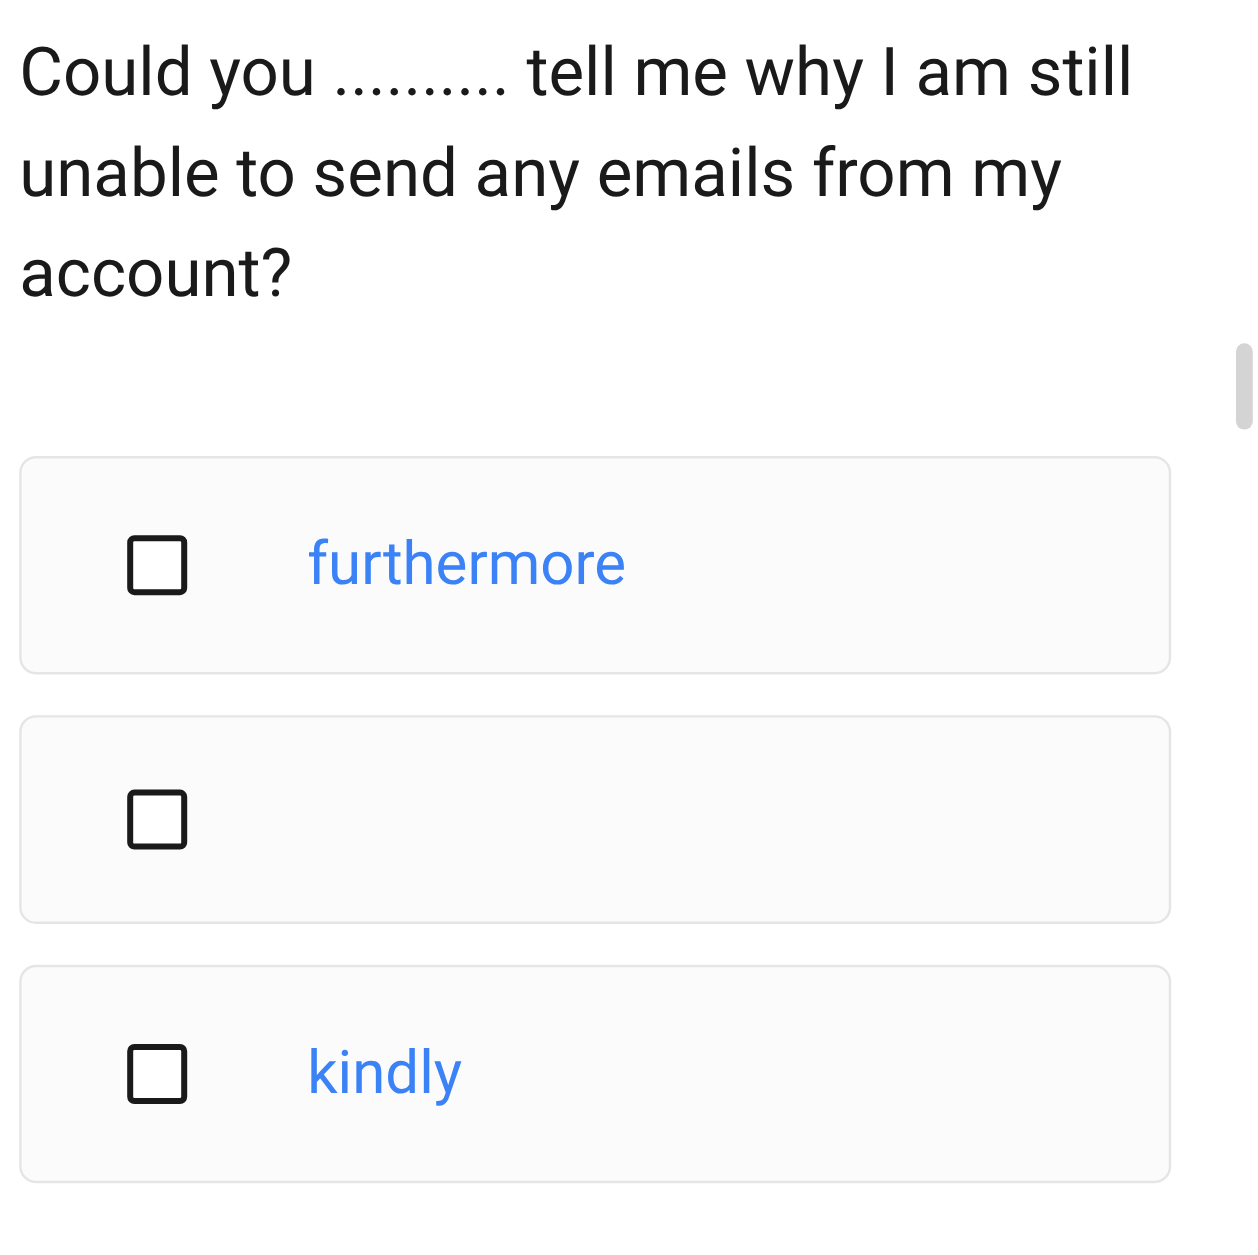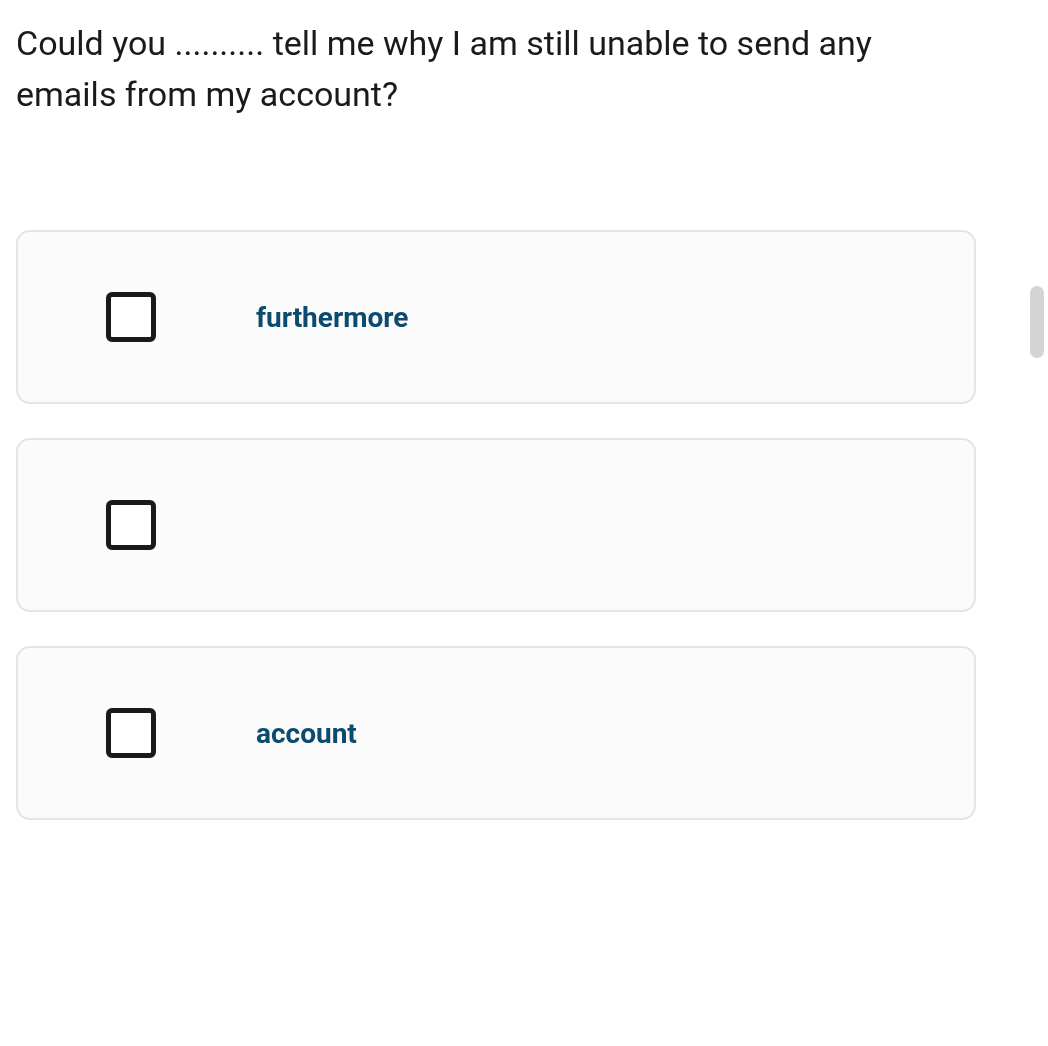--- a/index.html
+++ b/index.html
@@ -12,21 +12,21 @@
       background: #ffffff;
       width: 1048px;
       height: 1046px;
       position: relative;
       padding: 18px 16px 0 16px;
     }
     .content-wrap {
       width: 960px;
     }
     .question-text {
-      font-size: 34px;
+      font-size: 56px;
       line-height: 1.5;
       color: #1a1a1a;
       font-weight: 400;
       margin-bottom: 110px;
     }
     .options-list {
       display: flex;
       flex-direction: column;
       gap: 34px;
     }
@@ -42,23 +42,23 @@
     .checkbox {
       width: 50px;
       height: 50px;
       border: 5px solid #1a1a1a;
       border-radius: 6px;
       background: #ffffff;
       flex-shrink: 0;
       margin-right: 100px;
     }
     .option-label {
-      font-size: 28px;
-      color: #0c4a6e;
-      font-weight: 700;
+      font-size: 50px;
+      color: #3b82f6;
+      font-weight: 400;
     }
     .scrollbar-thumb {
       position: absolute;
       right: 4px;
       top: 286px;
       width: 14px;
       height: 72px;
       background: #d4d4d4;
       border-radius: 8px;
     }
@@ -72,18 +72,18 @@
   <div class="options-list">
     <div class="option-card">
       <div class="checkbox"></div>
       <div class="option-label">furthermore</div>
     </div>
     <div class="option-card">
       <div class="checkbox"></div>
     </div>
     <div class="option-card">
       <div class="checkbox"></div>
-      <div class="option-label">account</div>
+      <div class="option-label">kindly</div>
     </div>
   </div>
 </div>
 
 <div class="scrollbar-thumb"></div>
 
 </body></html>

